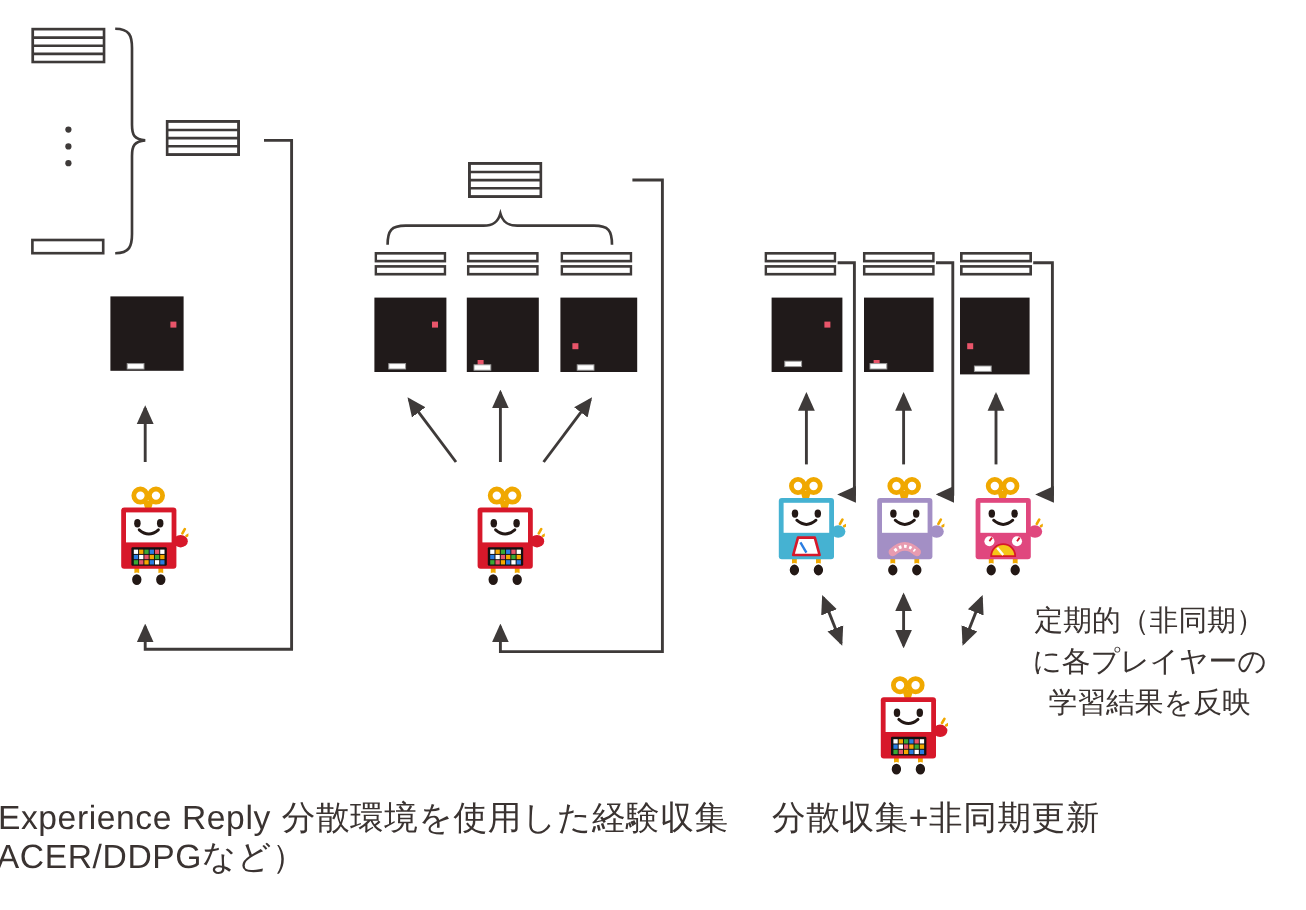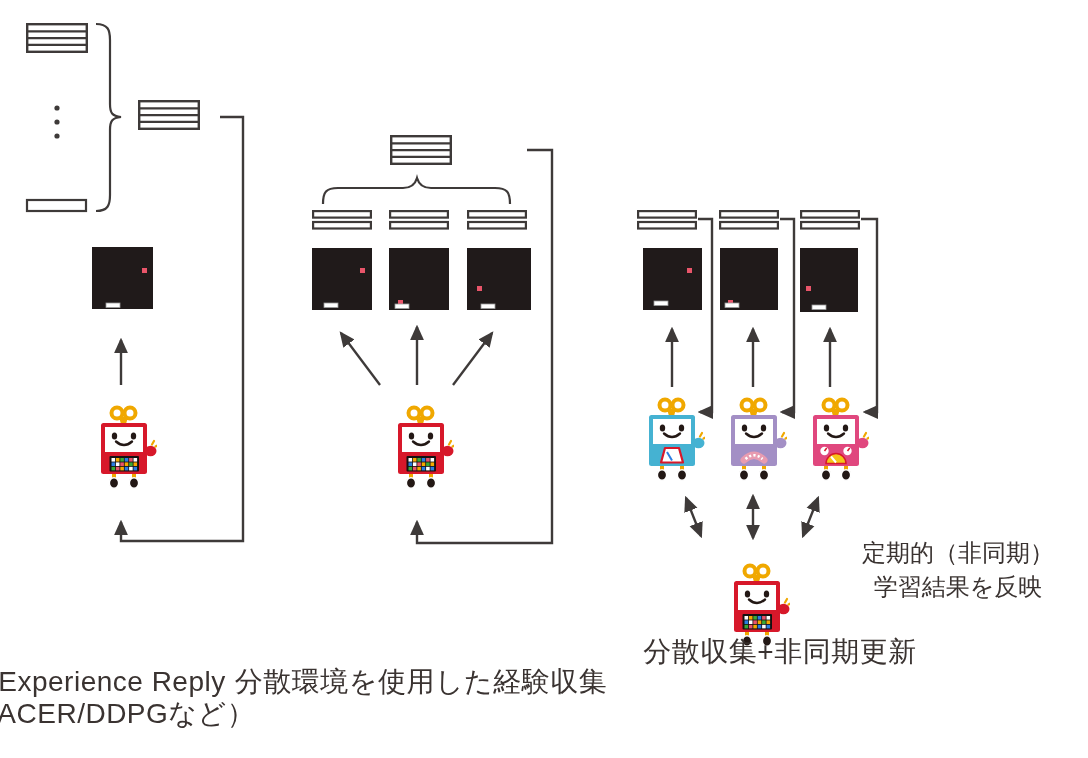--- a/index.html
+++ b/index.html
@@ -185,22 +185,23 @@
   </g>
 </svg>
 
 <div class="cap" style="left:112px;top:666px;">
   <div>Experience Reply</div>
   <div>（ACER/DDPGなど）</div>
 </div>
 <div class="cap" style="left:421px;top:666px;">
   <div>分散環境を使用した経験収集</div>
 </div>
-<div class="cap" style="left:780px;top:636px;">
+<div class="cap" style="left:780px;top:666px;">
   <div>分散収集+非同期更新</div>
 </div>
 
-<div class="anno" style="left:958px;top:501px;margin-top:35px;">
+<div class="anno" style="left:958px;top:501px;">
   <div>定期的（非同期）</div>
+  <div>に各プレイヤーの</div>
   <div>学習結果を反映</div>
 </div>
 
 </div>
 
 </body></html>

